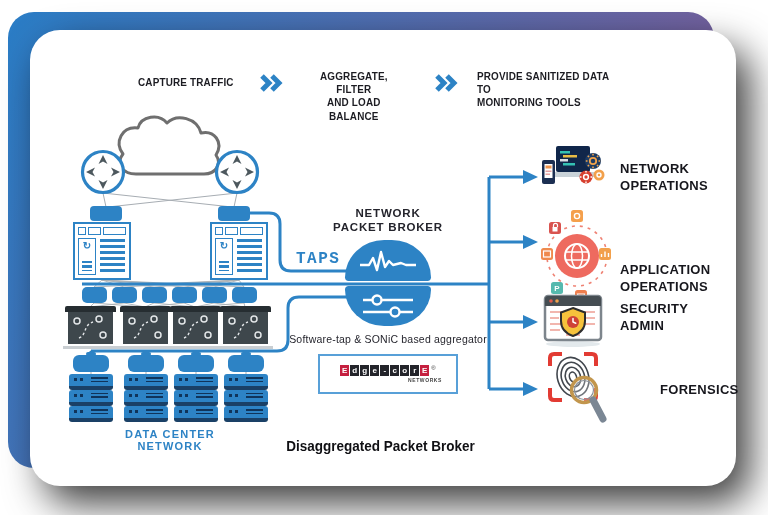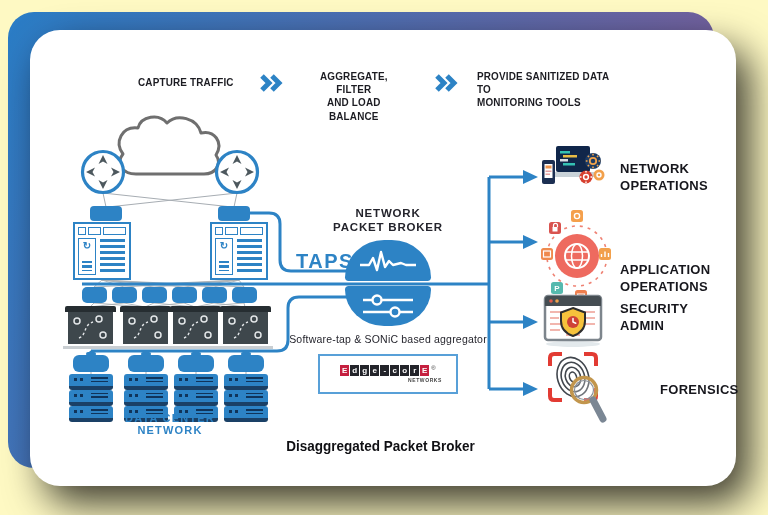--- a/index.html
+++ b/index.html
@@ -1,16 +1,16 @@
 <!DOCTYPE html>
 <html><head>
 <meta charset="utf-8">
 <style>
   html,body{margin:0;padding:0;background:#000;}
-  #canvas{position:relative;width:768px;height:515px;overflow:hidden;background:#fef9c3;
+  #canvas{position:relative;width:768px;height:515px;overflow:hidden;background:#ffffff;
           font-family:"Liberation Sans",sans-serif;}
   .abs{position:absolute;}
   .pre{white-space:pre-line;}
 
   
   #backdrop{left:8px;top:12px;width:706px;height:456px;border-radius:26px;
             background:linear-gradient(118deg,#2a7dc6 0%,#5e68a8 55%,#8a5a94 100%);}
   #card{left:30px;top:30px;width:706px;height:456px;border-radius:30px;background:#fff;
         box-shadow:14px 18px 38px rgba(0,0,0,.75);}
 
@@ -52,21 +52,21 @@
   .srv{height:12px;background:#2d83c5;border-bottom:4px solid #1a4066;border-radius:3px;position:relative;}
   .srv::before{content:"";position:absolute;left:5px;top:4px;width:3px;height:3px;background:#10345a;box-shadow:6px 0 0 #10345a;}
   .srv::after{content:"";position:absolute;right:5px;top:3px;width:17px;height:7px;
         background:repeating-linear-gradient(to bottom,#10345a 0 1.5px,transparent 1.5px 3.5px);}
 
   #dcn-label{color:#2d83c5;font-weight:800;font-size:11px;letter-spacing:1.2px;width:150px;text-align:center;}
 
   
   #broker-label{width:124px;text-align:center;color:#24242c;font-weight:800;font-size:11.5px;
                 line-height:1.25;letter-spacing:.8px;}
-  #taps-label{color:#2d83c5;font-weight:800;font-size:20px;letter-spacing:1.5px;}
+  #taps-label{color:#2d83c5;font-weight:800;font-size:16px;letter-spacing:1.5px;font-family:Liberation Mono, monospace;}
   .half{position:absolute;left:0;width:86px;background:#2d83c5;display:flex;align-items:center;justify-content:center;}
   .half.top{top:0;height:41px;border-radius:43px 43px 4px 4px / 41px 41px 4px 4px;}
   .half.bot{top:46px;height:40px;border-radius:4px 4px 43px 43px / 4px 4px 40px 40px;}
   #broker-caption{width:210px;text-align:center;color:#26262e;font-weight:400;font-size:10.5px;letter-spacing:.2px;}
 
   
   #logo-box{width:140px;height:40px;border:2px solid #58a0d8;background:#fff;box-sizing:border-box;
             display:flex;flex-direction:column;align-items:center;justify-content:center;}
   #logo-row{display:flex;gap:1px;align-items:flex-start;}
   .tile{display:block;width:9px;height:11px;line-height:11px;text-align:center;font-size:8px;font-weight:700;
@@ -231,21 +231,21 @@
       <div class="srv"></div>
       <div class="srv"></div>
       <div class="srv"></div>
     </div>
   <div class="abs stack" style="left:224px;">
       <div class="srv"></div>
       <div class="srv"></div>
       <div class="srv"></div>
     </div>
 
-  <div id="dcn-label" class="abs" style="left:95px;top:412px;">DATA CENTER NETWORK</div>
+  <div id="dcn-label" class="abs" style="left:95px;top:428px;">DATA CENTER NETWORK</div>
 
   <div id="broker-label" class="abs pre" style="left:326px;top:206px;">NETWORK
 PACKET BROKER</div>
   <div id="taps-label" class="abs" style="left:296px;top:250px;">TAPS</div>
   <div class="abs" style="left:345px;top:240px;width:86px;height:86px;">
     <div class="half top">
       <svg width="56" height="26" viewBox="0 0 56 26">
         <polyline points="0,17 9,17 13,10 17,22 21,4 25,19 29,13 33,17 41,15 46,17 56,17" fill="none" stroke="#fff" stroke-width="2.4" stroke-linejoin="round" stroke-linecap="round"></polyline>
       </svg>
     </div>

